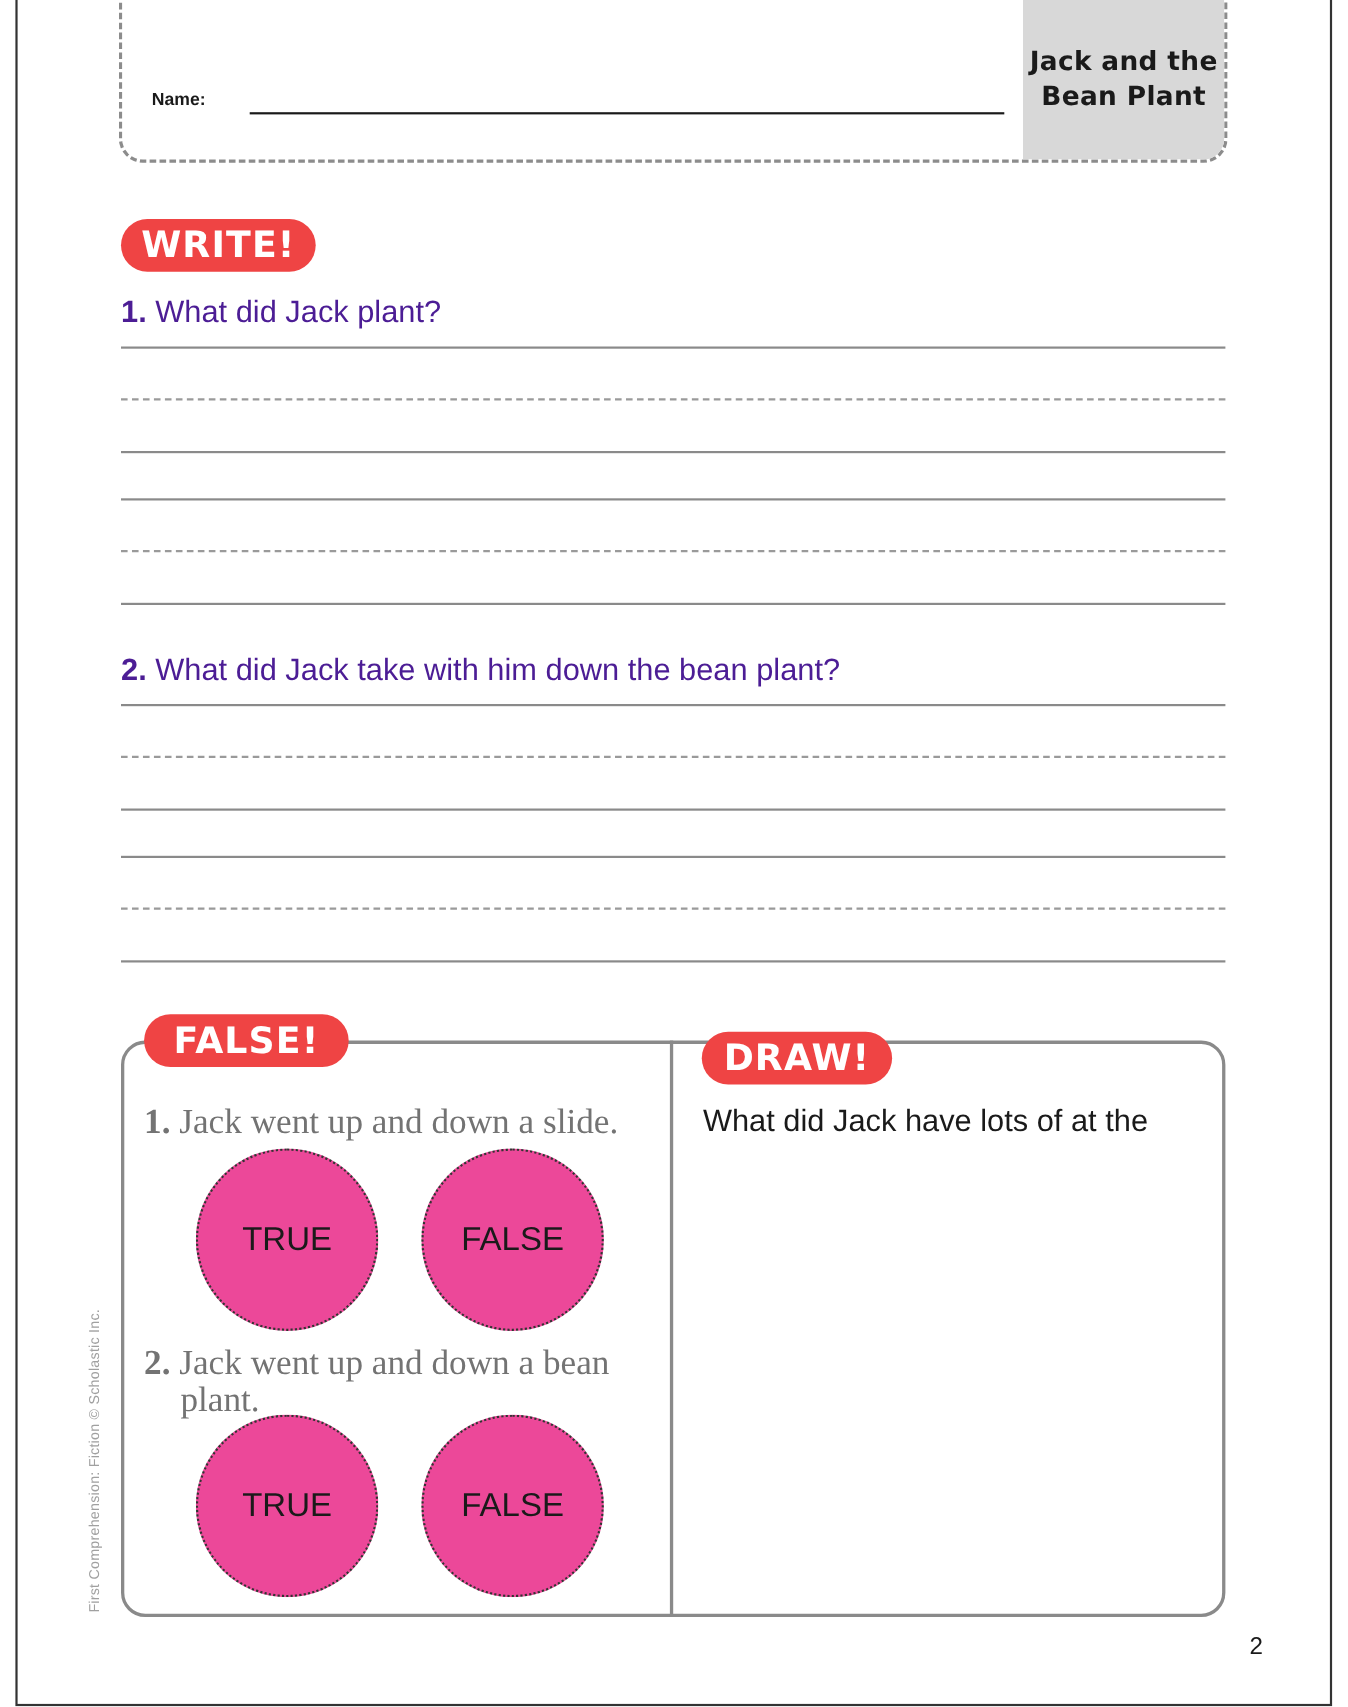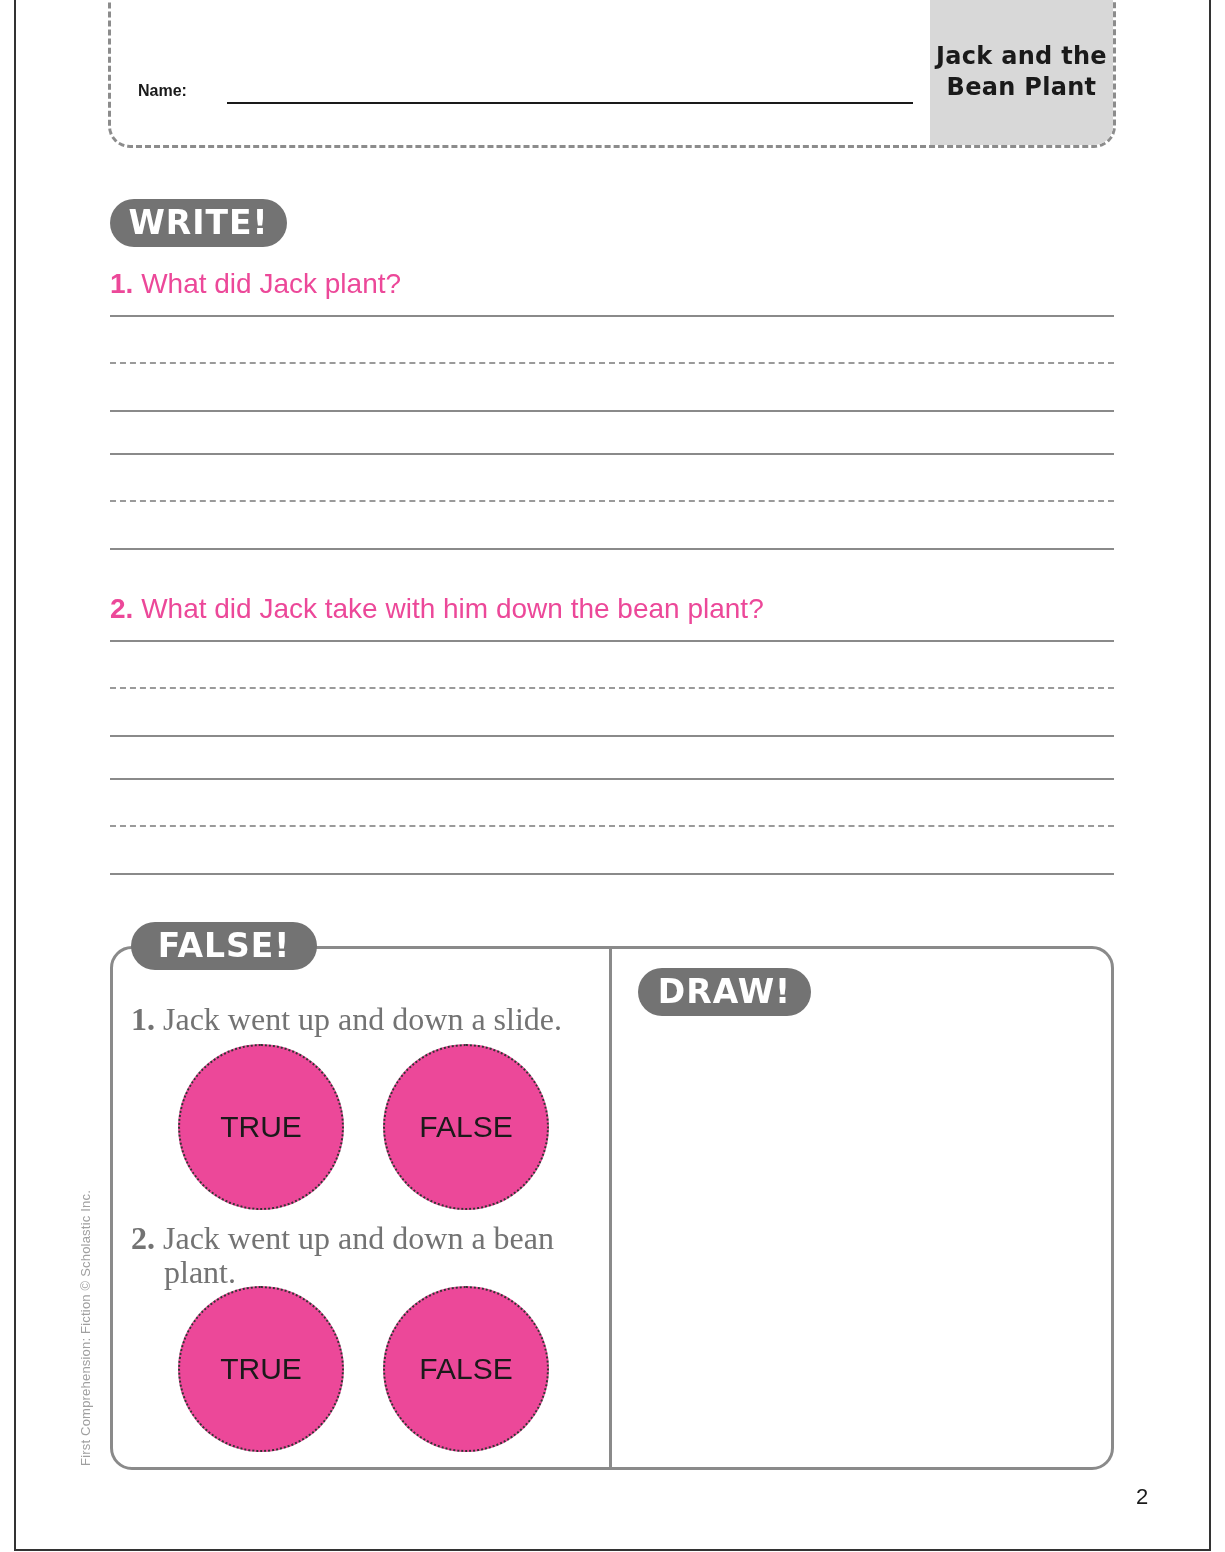--- a/index.html
+++ b/index.html
@@ -30,27 +30,27 @@
     .name-label {
       position: absolute; left: 138px; top: 82px;
       font-family: "Liberation Sans", sans-serif; font-weight: bold; font-size: 16px; color: #1a1a1a;
     }
     .name-line {
       position: absolute; left: 227px; top: 102px; width: 686px; height: 2px; background: #1a1a1a;
     }
 
     
     .pill {
-      position: absolute; height: 48px; border-radius: 24px; background: #737373;
+      position: absolute; height: 48px; border-radius: 24px; background: #ef4444;
       color: #ffffff; font-family: "DejaVu Sans", sans-serif; font-weight: bold;
       font-size: 33px; line-height: 48px; text-align: center; letter-spacing: 1px;
     }
 
     .question {
-      position: absolute; font-family: "Liberation Sans", sans-serif; font-size: 28px; color: #ec4899;
+      position: absolute; font-family: "Liberation Sans", sans-serif; font-size: 28px; color: #4c1d95;
     }
     .question .num { font-weight: bold; }
 
     .rule { position: absolute; left: 110px; width: 1004px; height: 0; }
     .rule.solid { border-top: 2px solid #8a8a8a; }
     .rule.dashed { border-top: 2px dashed #9a9a9a; }
 
     
     .bottom-box {
       position: absolute; left: 110px; top: 946px; width: 1004px; height: 524px;
@@ -136,21 +136,21 @@
 <div class="rule dashed" style="top:687px;"></div>
 <div class="rule solid" style="top:735px;"></div>
 <div class="rule solid" style="top:778px;"></div>
 <div class="rule dashed" style="top:825px;"></div>
 <div class="rule solid" style="top:873px;"></div>
 
 <div class="bottom-box"></div>
 <div class="divider"></div>
 
 <div class="pill" style="left:131px; top:922px; width:186px;">FALSE!</div>
-<div class="pill" style="left:638px; top:968px; width:173px;">DRAW!</div>
+<div class="pill" style="left:638px; top:938px; width:173px;">DRAW!</div>
 
 <div class="shade-q" style="left:131px; top:1002px;">
   <span class="num">1.</span>
   <span>Jack went up and down a slide.</span>
 </div>
 <div class="circle" style="left:178px; top:1044px;">
   <span>TRUE</span>
 </div>
 <div class="circle" style="left:383px; top:1044px;">
   <span>FALSE</span>
@@ -162,17 +162,18 @@
 </div>
 <div class="shade-q" style="left:164px; top:1255px;">plant.</div>
 <div class="circle" style="left:178px; top:1286px;">
   <span>TRUE</span>
 </div>
 <div class="circle" style="left:383px; top:1286px;">
   <span>FALSE</span>
 </div>
 
 <div class="draw-prompt">
+  <div>What did Jack have lots of at the</div>
 </div>
 <div class="draw-area"></div>
 
 <div class="footer-copy">First Comprehension: Fiction © Scholastic Inc.</div>
 <div class="page-number">2</div>
 
 </body></html>

